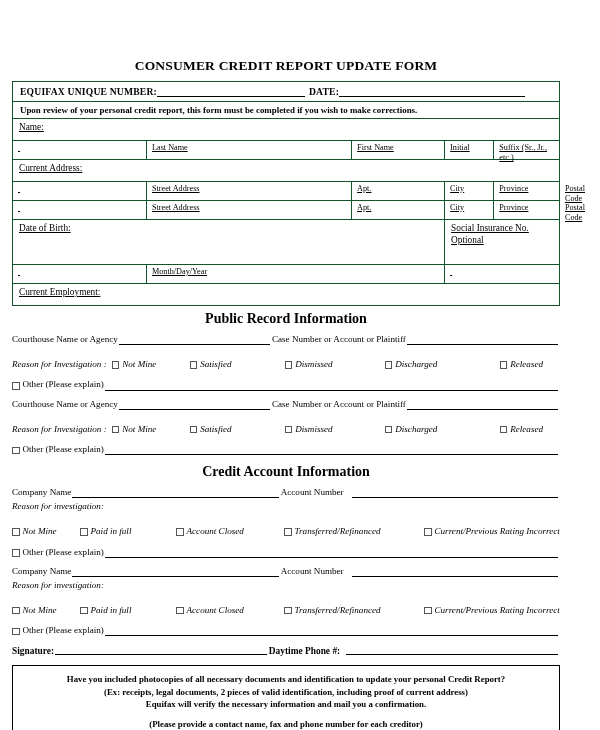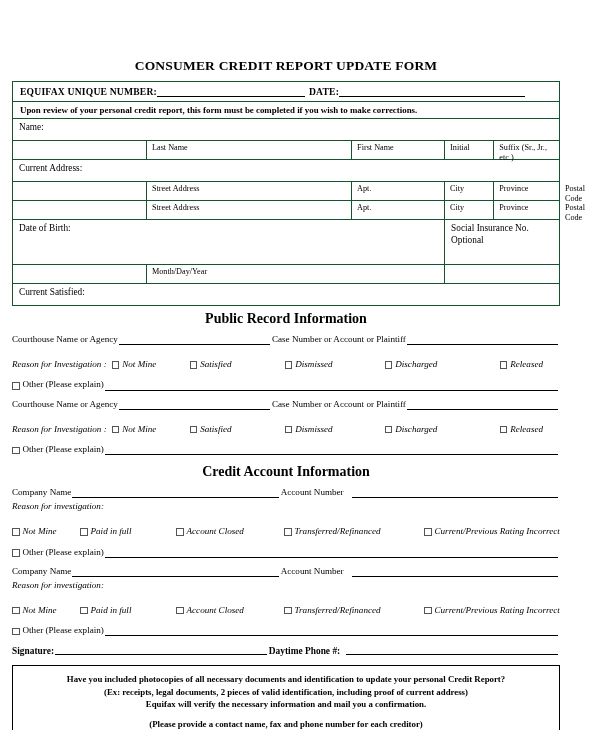--- a/index.html
+++ b/index.html
@@ -44,20 +44,21 @@
   }
   table.frame td {
     border: 1px solid #14532d;
     padding: 0;
     vertical-align: top;
   }
   .cell-pad {
     padding: 3px 4px 3px 6px;
     font-size: 9.3px;
     line-height: 1.25;
+    text-decoration: underline;
   }
   .cell-pad.small {
     font-size: 8.2px;
     padding: 2px 3px 2px 5px;
   }
   .cell-tall {
     height: 38px;
   }
   .row-h {
     height: 14px;
@@ -308,21 +309,21 @@
           <td colspan="3">
               <div class="cell-pad small row-h">Month/Day/Year</div>
             </td>
           <td colspan="2">
               <div class="cell-pad small row-h">&nbsp;</div>
             </td>
         </tr>
 
         <tr>
           <td colspan="6">
-            <div class="cell-pad" style="height:15px">Current Satisfied:</div>
+            <div class="cell-pad" style="height:15px">Current Employment:</div>
           </td>
         </tr>
       </tbody>
     </table>
 
     <div class="section-head">Public Record Information</div>
 
     <div class="block">
       <div class="line-row">
         <span class="txt">Courthouse Name or Agency</span>

